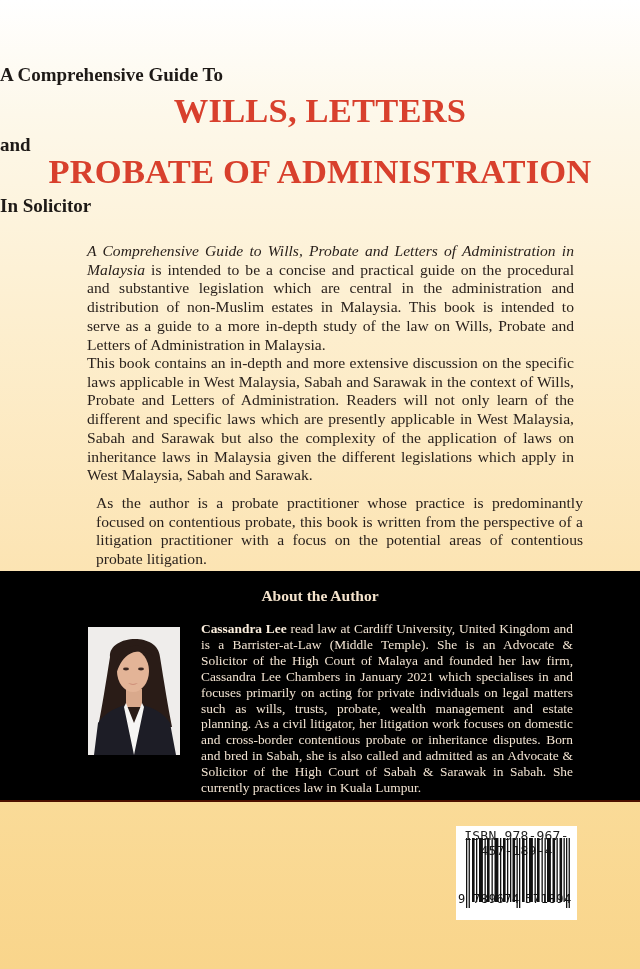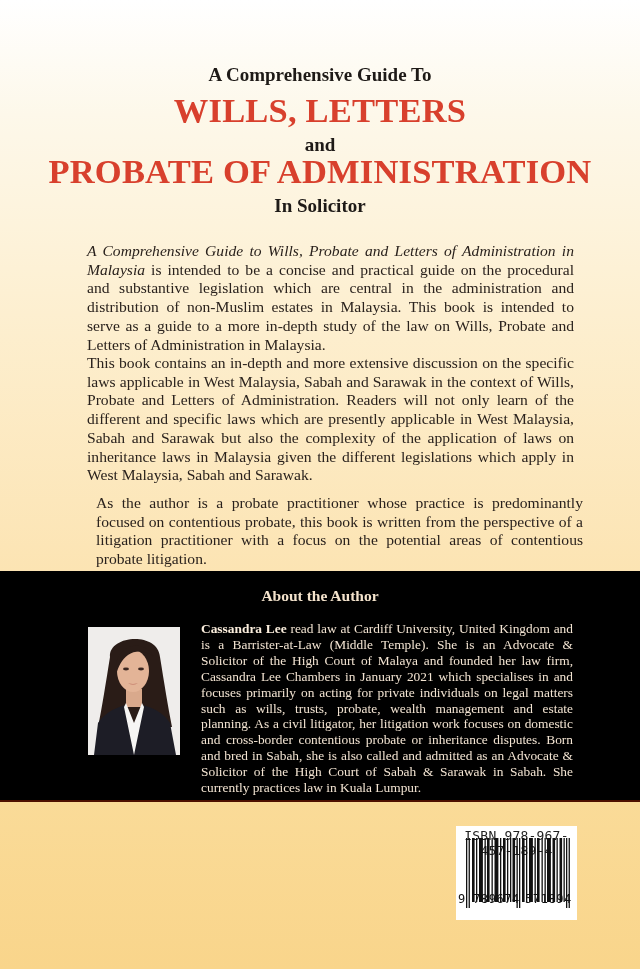--- a/index.html
+++ b/index.html
@@ -7,21 +7,21 @@
       width: 640px; height: 969px; overflow: hidden; position: relative;
       font-family: "Liberation Serif", "DejaVu Serif", serif;
       background: #f9d58b;
     }
     .top-section {
       position: absolute; left: 0; top: 0; width: 640px; height: 571px;
       background: linear-gradient(180deg, #ffffff 0%, #fdf8ea 20%, #fdefd0 55%, #fce4b3 100%);
     }
     .title-block { position: absolute; left: 0; top: 0; width: 640px; text-align: center; }
     .t-small {
-      position: absolute; left: 0; width: 640px; text-align: center;
+      position: absolute; left: 0; width: 640px; text-align: left;
       font-weight: bold; color: #1e1a17; font-size: 19px; letter-spacing: 0;
     }
     .t-big {
       position: absolute; left: 0; width: 640px; text-align: center;
       font-weight: bold; color: #d8402d; font-size: 34.5px; letter-spacing: 0.2px;
     }
     #t1 { top: 64px; }
     #t2 { top: 91px; }
     #t3 { top: 134px; }
     #t4 { top: 152px; }

